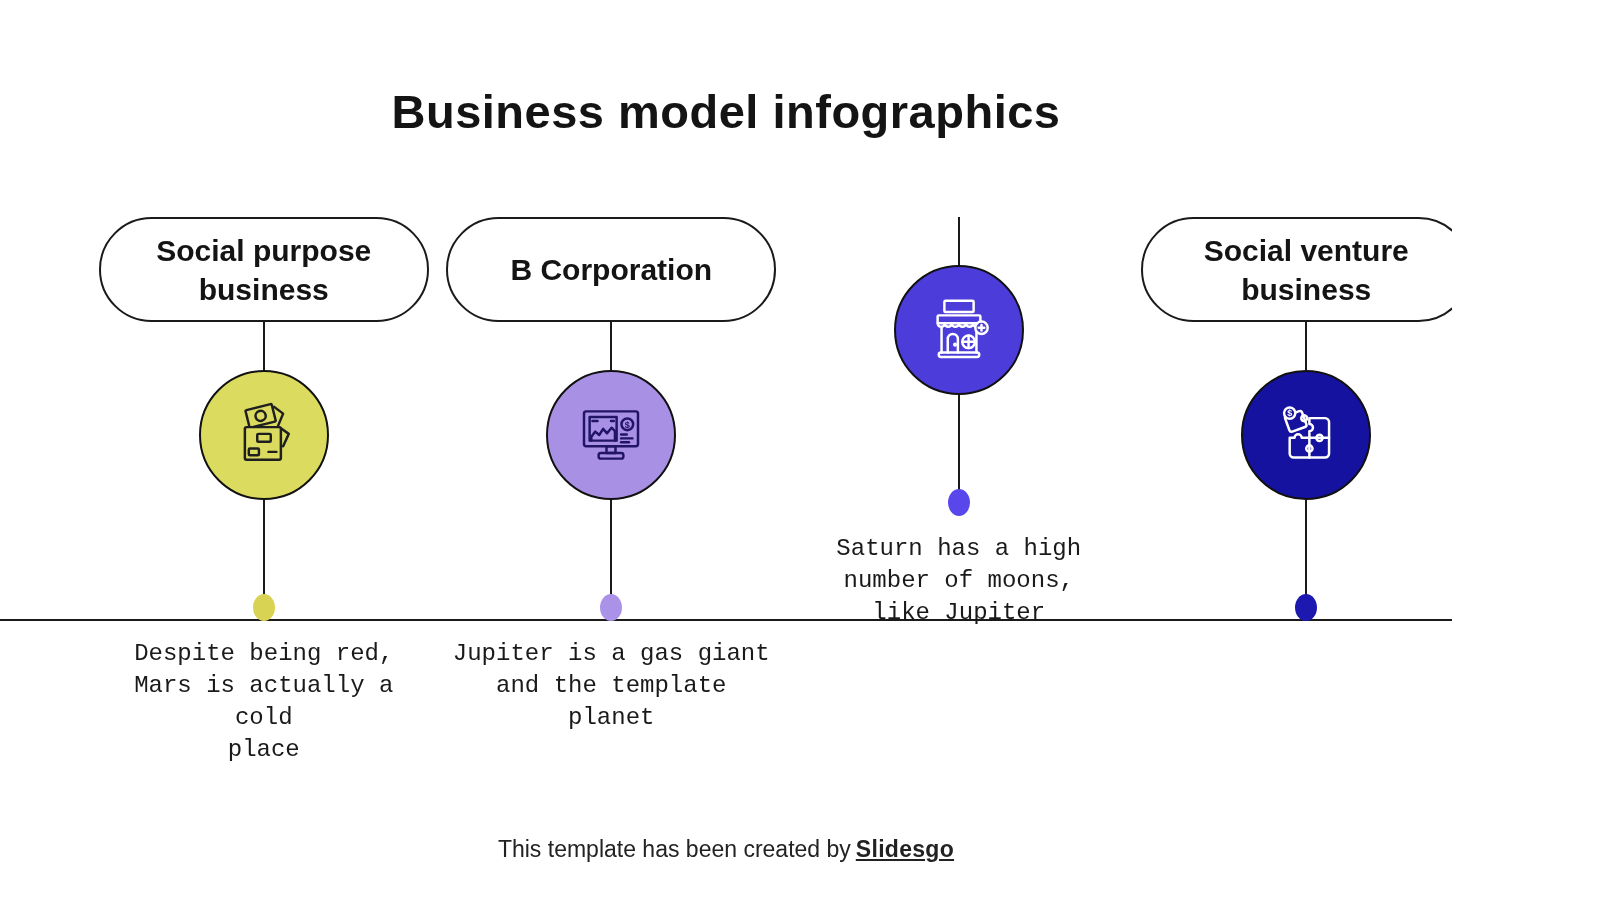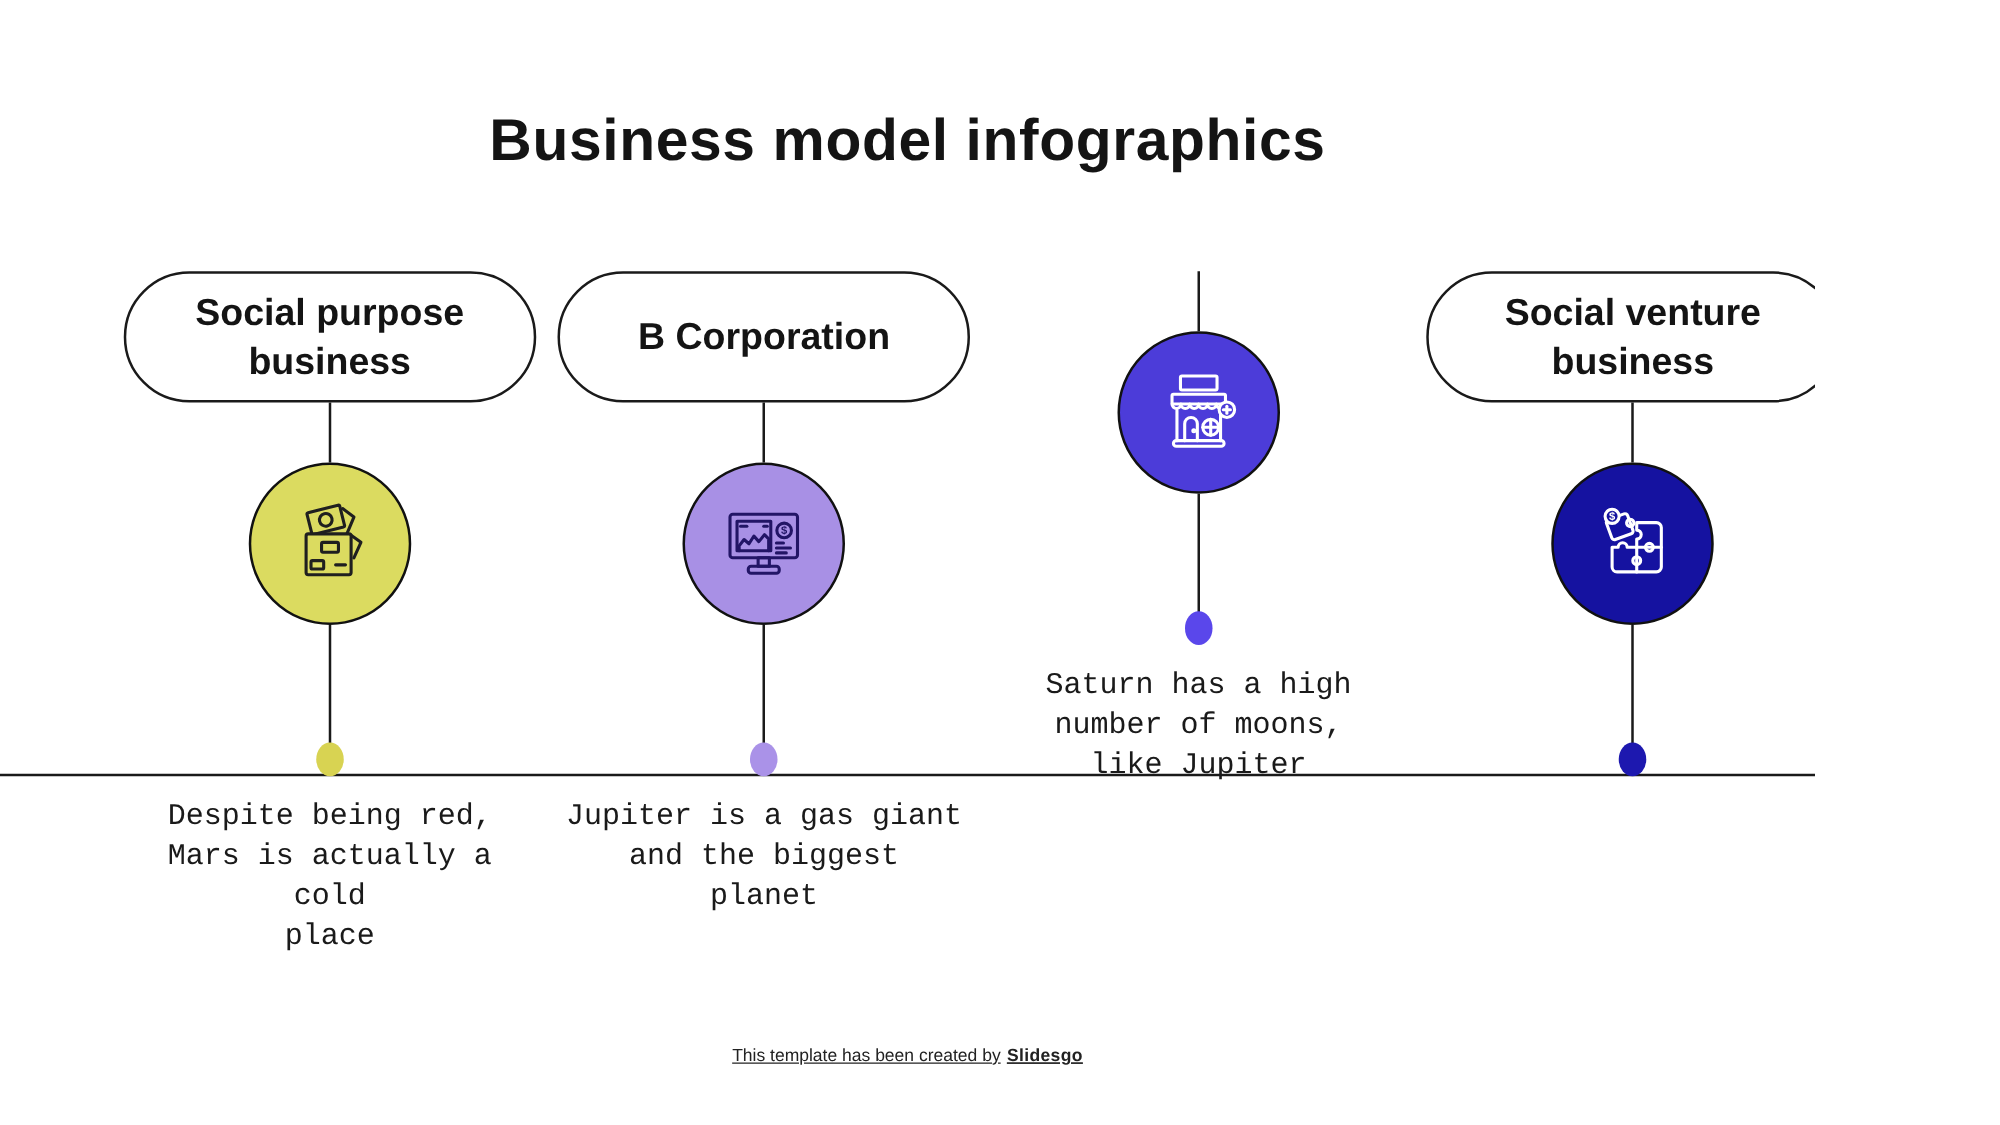--- a/index.html
+++ b/index.html
@@ -15,21 +15,21 @@
   .conn-top{width:1.6px;height:48px;background:#1a1a1a;}
   .circle{width:130px;height:130px;box-sizing:border-box;border:2.5px solid #111;border-radius:50%;
           background:var(--circle);display:flex;align-items:center;justify-content:center;}
   .circle svg{width:72px;height:72px;display:block;}
   .conn-bot{width:1.6px;height:107px;background:#1a1a1a;}
   .dot{width:22px;height:27px;border-radius:50%;background:var(--dot);margin-top:-13.5px;
        position:relative;z-index:2;}
   .desc{margin-top:17px;max-width:330px;text-align:center;font-size:24px;line-height:32px;
         color:#1a1a1a;white-space:pre-line;font-family:Liberation Mono, monospace;}
   .timeline{position:absolute;left:0;top:619px;width:1600px;height:1.8px;background:#1a1a1a;z-index:1;}
-  .footer{position:absolute;top:836px;left:0;width:100%;text-align:center;font-size:14px;color:#222;text-decoration:underline;}
+  .footer{position:absolute;top:836px;left:0;width:100%;text-align:center;font-size:23px;color:#222;}
   .footer .brand{font-weight:700;text-decoration:underline;margin-left:5px;letter-spacing:.3px;}
 </style>
 </head>
 <body>
 
 <div class="slide">
 
   <div class="title">Business model infographics</div>
 
   <div class="timeline"></div>
@@ -76,21 +76,21 @@
           <line x1="41" y1="31.5" x2="46" y2="31.5"></line>
           <line x1="41" y1="35" x2="51" y2="35"></line>
           <line x1="41" y1="38.5" x2="48" y2="38.5"></line>
           <rect x="28" y="42" width="8" height="6"></rect>
           <rect x="21" y="48" width="22" height="5" rx="2"></rect>
         </svg>
       </div>
       <div class="conn-bot"></div>
       <div class="dot"></div>
       <div class="desc">Jupiter is a gas giant
-and the biggest
+and the template
 planet</div>
     </div>
 
     <div class="col" style="--circle: #4c3cd9; --dot: #5a47eb; --icon: #ffffff;">
       <div class="conn-top"></div>
       <div class="circle">
         <svg viewBox="0 0 64 64" fill="none" stroke="var(--icon)" stroke-width="2.2" stroke-linecap="round" stroke-linejoin="round">
           <rect x="19" y="6" width="26" height="10" rx="1"></rect>
           <rect x="13" y="19" width="38" height="7" rx="1"></rect>
           <path d="M13 26 a3.15 3.15 0 0 0 6.3 0 a3.15 3.15 0 0 0 6.3 0 a3.15 3.15 0 0 0 6.3 0 a3.15 3.15 0 0 0 6.3 0 a3.15 3.15 0 0 0 6.3 0 a3.15 3.15 0 0 0 6.3 0"></path>

